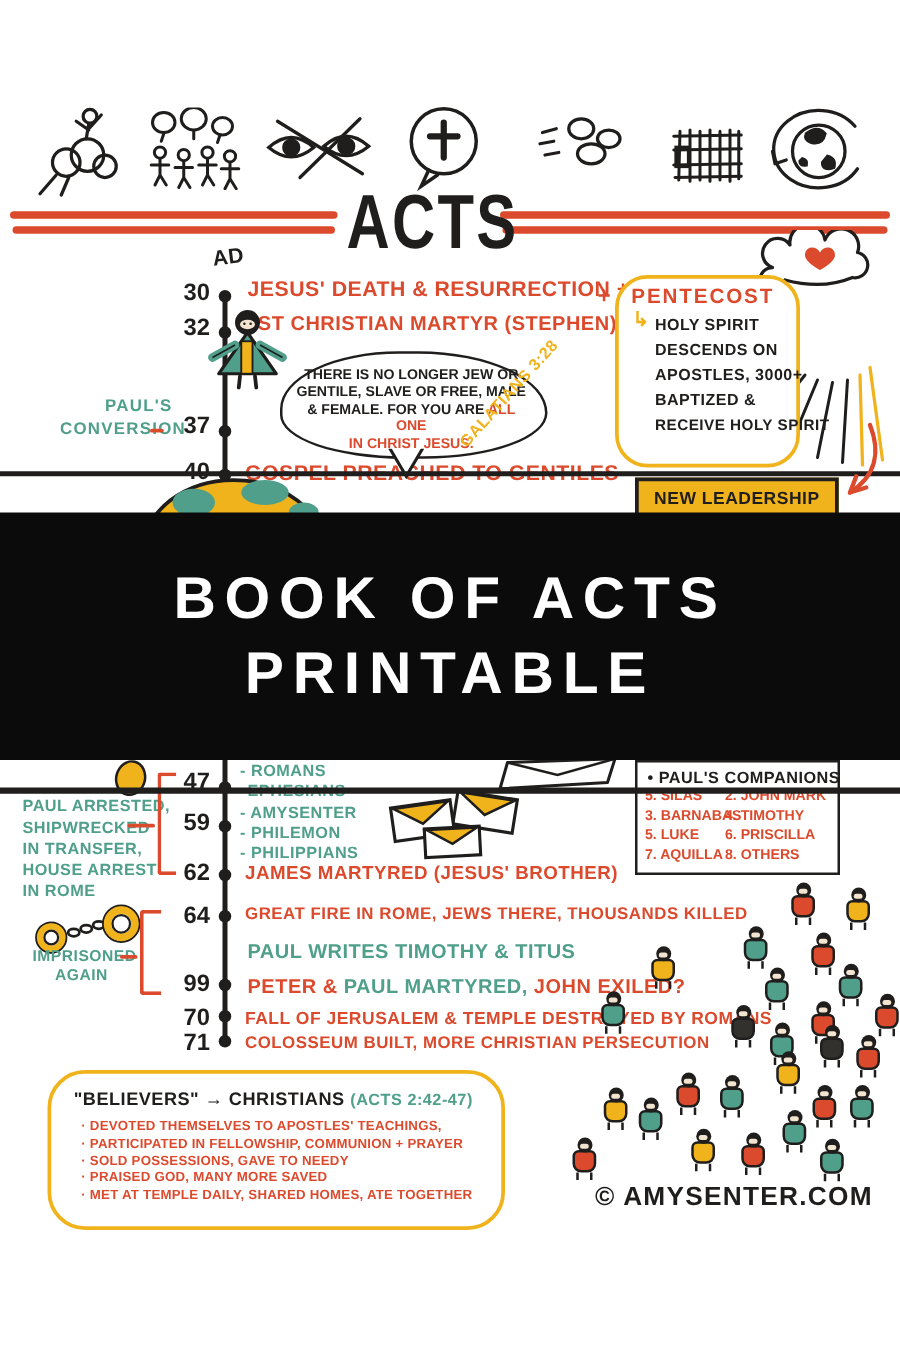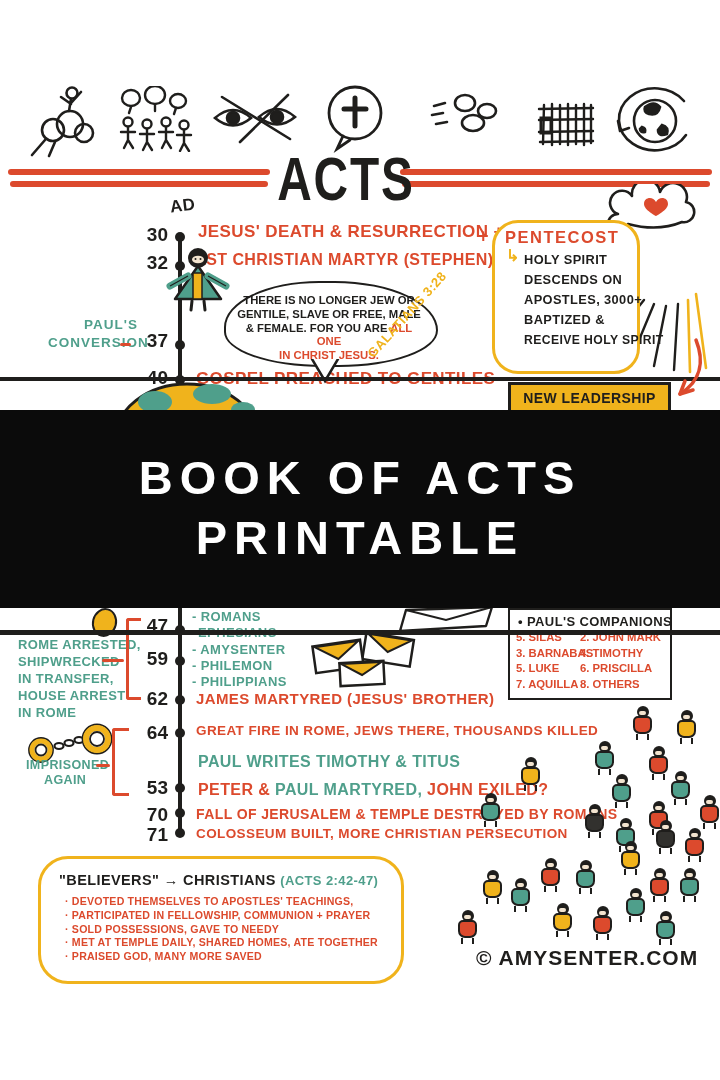--- a/index.html
+++ b/index.html
@@ -127,21 +127,21 @@
   <div class="abs tl-dot" style="left:175px;top:828px"></div>
 
   <div class="abs yr" style="left:132px;top:224px">30</div>
   <div class="abs yr" style="left:132px;top:252px">32</div>
   <div class="abs yr" style="left:132px;top:330px">37</div>
   <div class="abs yr" style="left:132px;top:367px">40</div>
   <div class="abs yr" style="left:132px;top:615px">47</div>
   <div class="abs yr" style="left:132px;top:648px">59</div>
   <div class="abs yr" style="left:132px;top:688px">62</div>
   <div class="abs yr" style="left:132px;top:722px">64</div>
-  <div class="abs yr" style="left:132px;top:777px">53</div>
+  <div class="abs yr" style="left:132px;top:777px">99</div>
   <div class="abs yr" style="left:132px;top:804px">70</div>
   <div class="abs yr" style="left:132px;top:824px">71</div>
 
   <div class="abs hand red" style="left:198px;top:222px;font-size:17px">JESUS' DEATH &amp; RESURRECTION +</div>
   <div class="abs hand red" style="left:197px;top:251px;font-size:16px">1ST CHRISTIAN MARTYR (STEPHEN)</div>
   <div class="abs hand red" style="left:196px;top:369px;font-size:17px">GOSPEL PREACHED TO GENTILES</div>
 
   <svg class="abs" style="left:148px;top:246px" width="98" height="68" viewBox="0 0 98 68">
     <path d="M50,20 L27,53 L73,53 Z" fill="#4F9F8B" stroke="#1F1E1C" stroke-width="2.5" stroke-linejoin="round"></path>
     <rect x="45" y="27" width="9" height="26" fill="#F0B31C" stroke="#1F1E1C" stroke-width="1.5"></rect>
@@ -232,21 +232,21 @@
 
   <div class="abs hand teal lh0" style="left:192px;top:609px;font-size:13px;line-height:16.3px">
     <div>- ROMANS</div>
     <div style="padding-left:6px">EPHESIANS</div>
     <div>- AMYSENTER</div>
     <div>- PHILEMON</div>
     <div>- PHILIPPIANS</div>
   </div>
 
   <div class="abs hand teal" style="left:18px;top:636px;font-size:13px;line-height:17px">
-    <div>ROME ARRESTED,</div>
+    <div>PAUL ARRESTED,</div>
     <div>SHIPWRECKED</div>
     <div>IN TRANSFER,</div>
     <div>HOUSE ARREST</div>
     <div>IN ROME</div>
   </div>
   <div class="abs brkt" style="left:126px;top:618px;width:12px;height:76px"></div>
   <div class="abs dash" style="left:102px;top:659px;width:22px"></div>
 
   <div class="abs hand red" style="left:196px;top:690px;font-size:15px">JAMES MARTYRED (JESUS' BROTHER)</div>
   <div class="abs hand red" style="left:196px;top:723px;font-size:13.5px">GREAT FIRE IN ROME, JEWS THERE, THOUSANDS KILLED</div>
@@ -288,22 +288,22 @@
 
   <div class="abs belbox" style="left:38px;top:856px;width:360px;height:122px">
     <div style="position:absolute;left:18px;top:12px;white-space:nowrap">
       <span class="hand ink" style="font-size:14.5px">"BELIEVERS" → CHRISTIANS</span>
       <span class="hand teal" style="font-size:13px">(ACTS 2:42-47)</span>
     </div>
     <div class="hand red" style="position:absolute;left:24px;top:36px;font-size:10.6px;line-height:13.8px;letter-spacing:.2px">
       <div>· DEVOTED THEMSELVES TO APOSTLES' TEACHINGS,</div>
       <div>· PARTICIPATED IN FELLOWSHIP, COMMUNION + PRAYER</div>
       <div>· SOLD POSSESSIONS, GAVE TO NEEDY</div>
+      <div>· PRAISED GOD, MANY MORE SAVED</div>
       <div>· MET AT TEMPLE DAILY, SHARED HOMES, ATE TOGETHER</div>
-      <div>· PRAISED GOD, MANY MORE SAVED</div>
     </div>
   </div>
 
   <div class="abs" style="left:455px;top:693px;width:265px;height:266px">
       <div class="person" style="left: 178px; top: 13px;">
         <div class="p-head"></div>
         <div class="p-body" style="background:#DC4A2D"></div>
         <div class="p-legs"></div>
       </div>
       <div class="person" style="left: 222px; top: 17px;">

